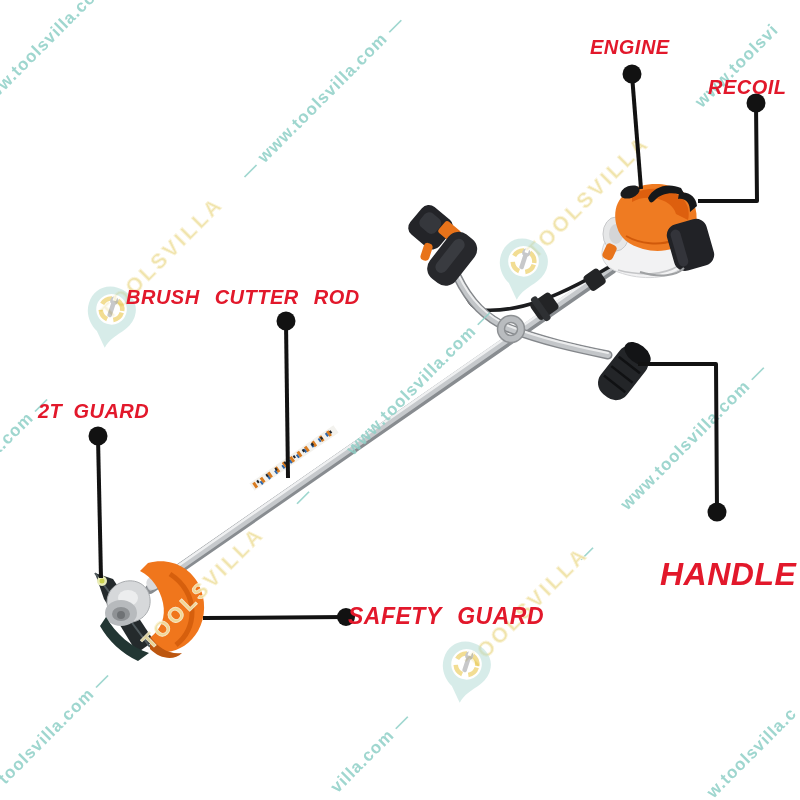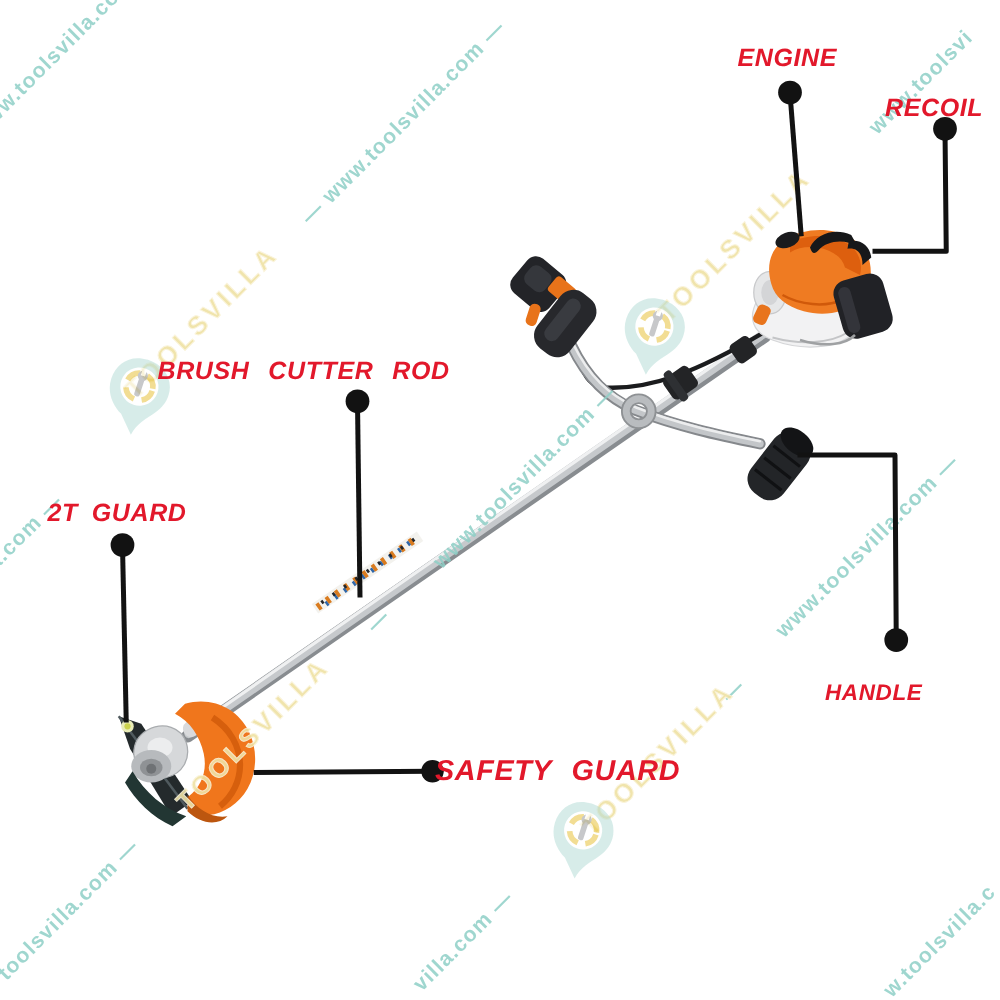--- a/index.html
+++ b/index.html
@@ -206,13 +206,13 @@
         <circle cx="717" cy="512" r="9.5" stroke="none"></circle>
     </g>
   </g>
 </svg>
 
 <div class="part-label" style="left:590px;top:36px;">ENGINE</div>
 <div class="part-label" style="left:708px;top:76px;">RECOIL</div>
 <div class="part-label ws" style="left:126px;top:286px;">BRUSH CUTTER ROD</div>
 <div class="part-label" style="left:38px;top:400px;word-spacing:5px;">2T GUARD</div>
 <div class="part-label ws" style="left:348px;top:603px;font-size:23px;">SAFETY GUARD</div>
-<div class="part-label" style="left:660px;top:544px;font-size:18px;">HANDLE</div>
+<div class="part-label" style="left:660px;top:556px;font-size:32px;">HANDLE</div>
 
 </body></html>

